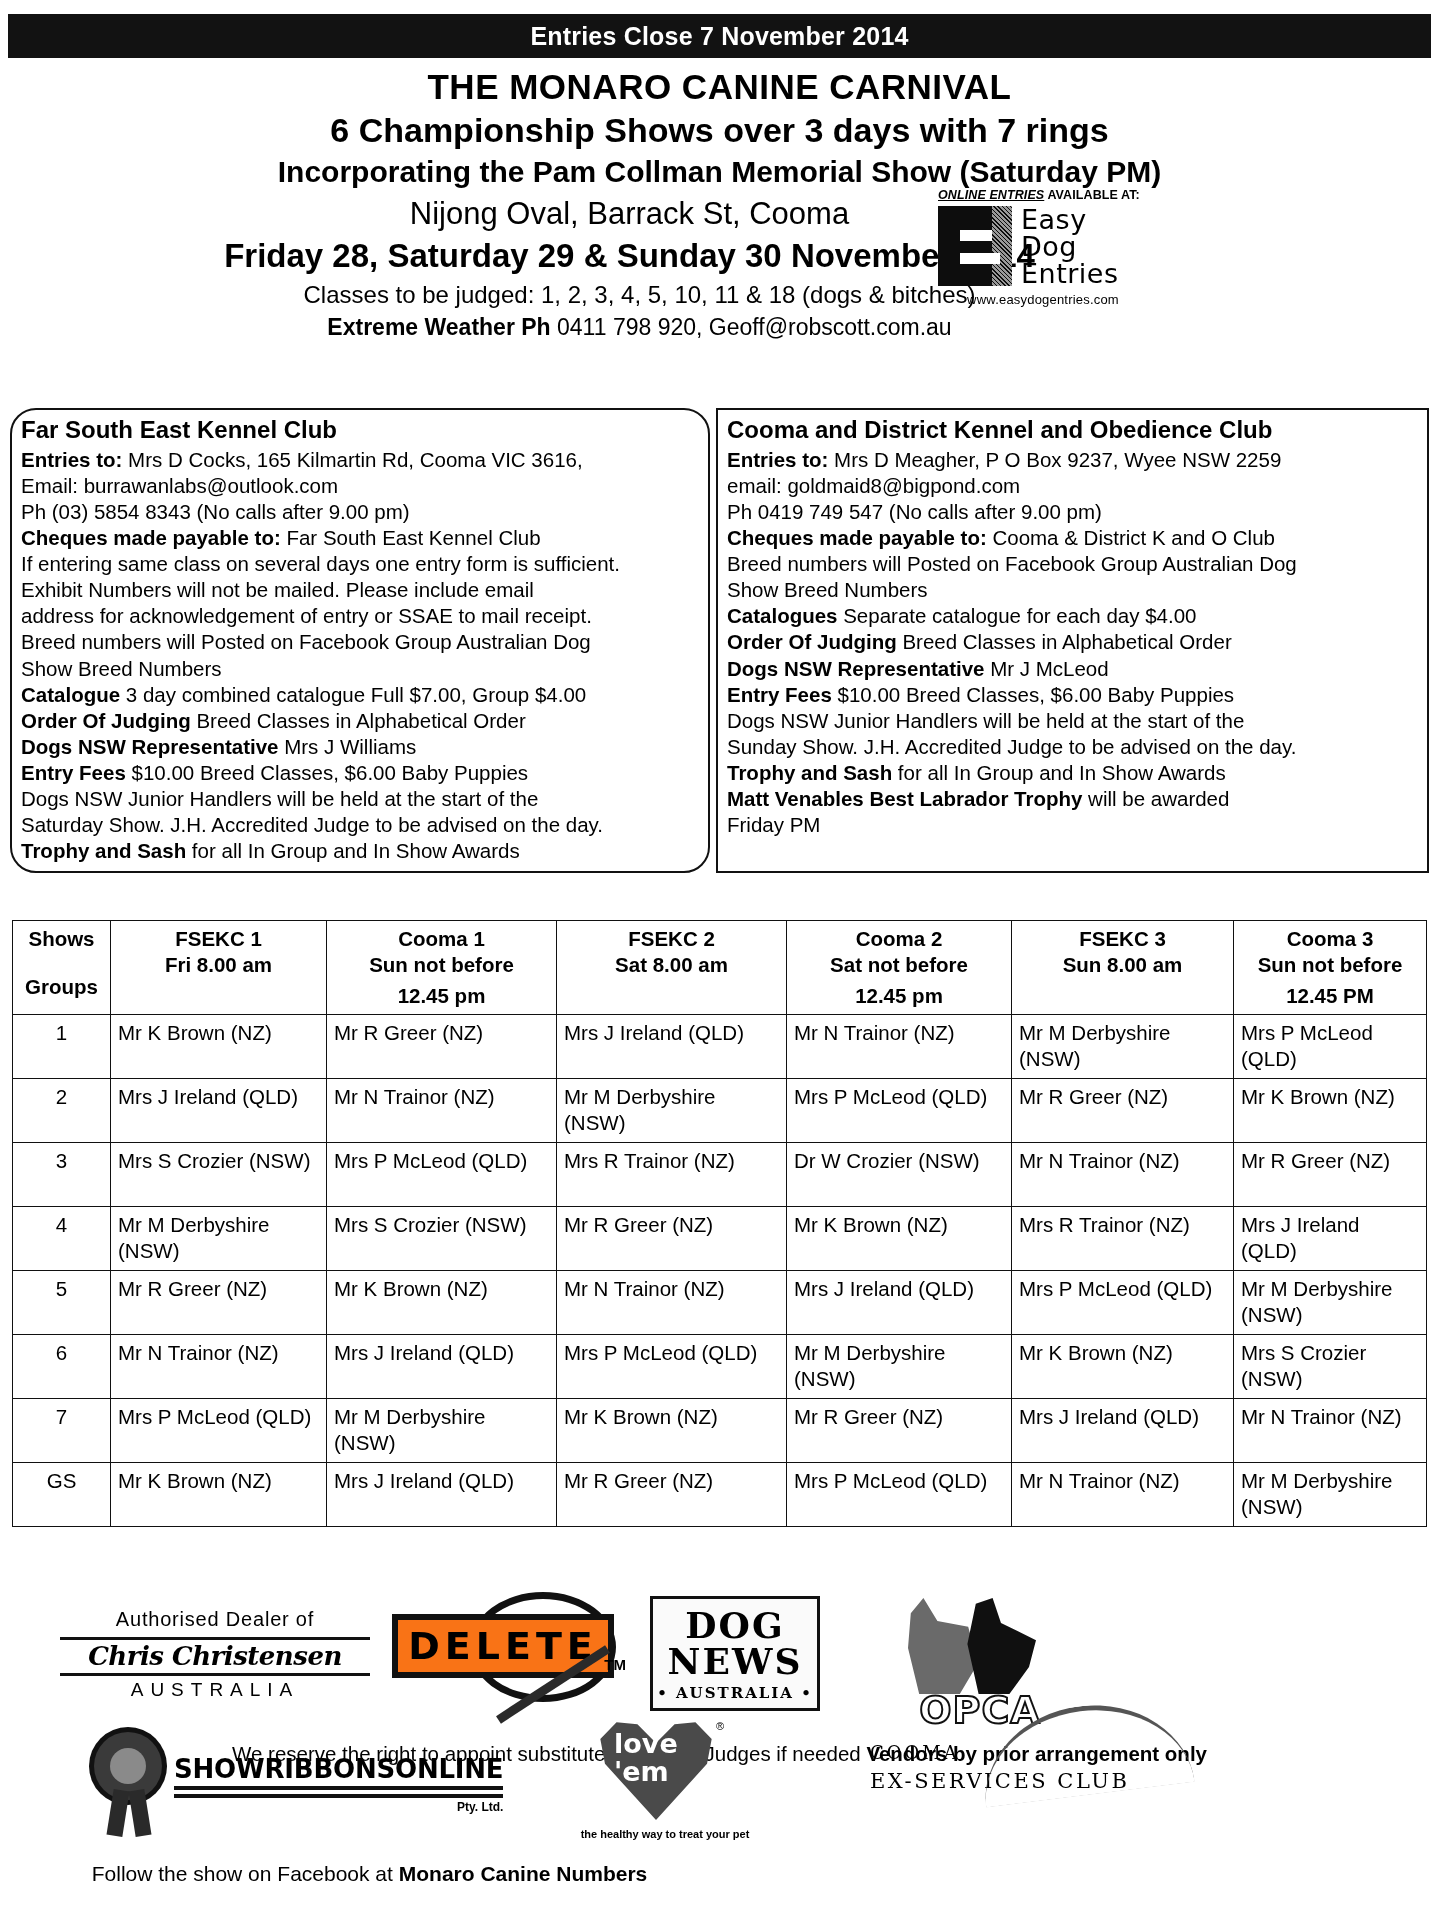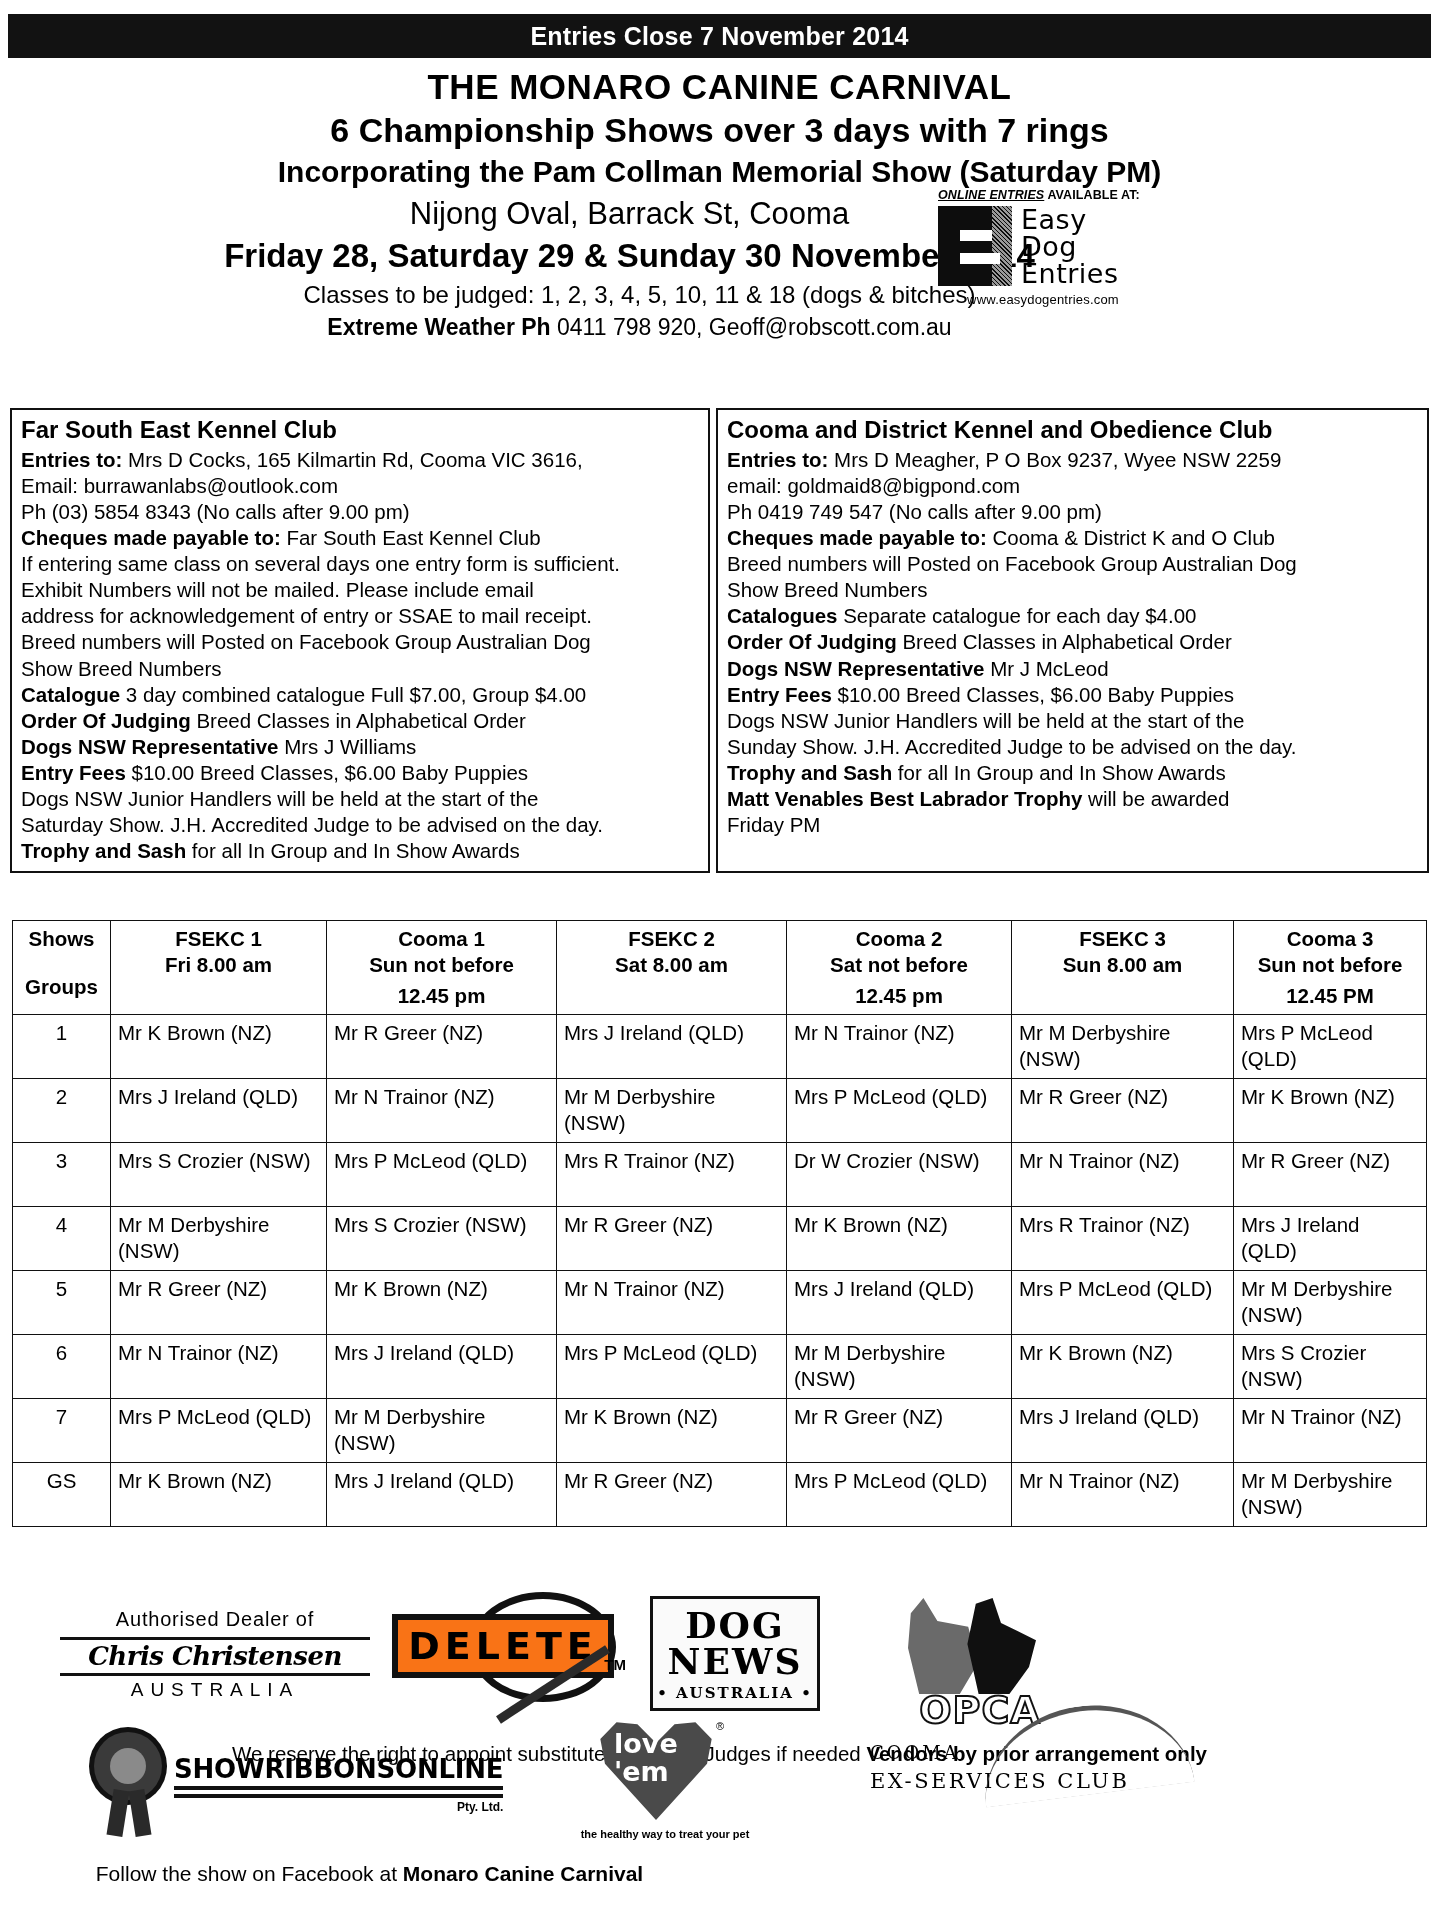--- a/index.html
+++ b/index.html
@@ -168,21 +168,21 @@
     display: flex;
     gap: 6px;
   }
   .club-box {
     border: 2px solid #111;
     padding: 5px 8px 6px 9px;
     box-sizing: border-box;
     font-size: 20.5px;
     line-height: 1.275;
   }
-  .club-left  { width: 700px; }
+  .club-left  { width: 700px; border-radius: 26px; }
   .club-right { width: 713px; }
   .club-name {
     font-size: 24px;
     font-weight: bold;
     margin-bottom: 1px;
   }
   .club-box p { margin: 0; }
   .club-box b { font-weight: bold; }
 
   
@@ -722,17 +722,17 @@
     <div class="logo logo-ces">
       <span class="ces-swoosh"></span>
       <div class="ces-1">COOMA</div>
       <div class="ces-2">EX-SERVICES CLUB</div>
     </div>
 
   </div>
 
   <div class="footer">
     <div class="f-right">
-      <span>Follow the show on Facebook at </span><b>Monaro Canine Carnival</b>
+      <span>Follow the show on Facebook at </span><b>Monaro Canine Numbers</b>
     </div>
   </div>
 
 </div>
 
 </body></html>

